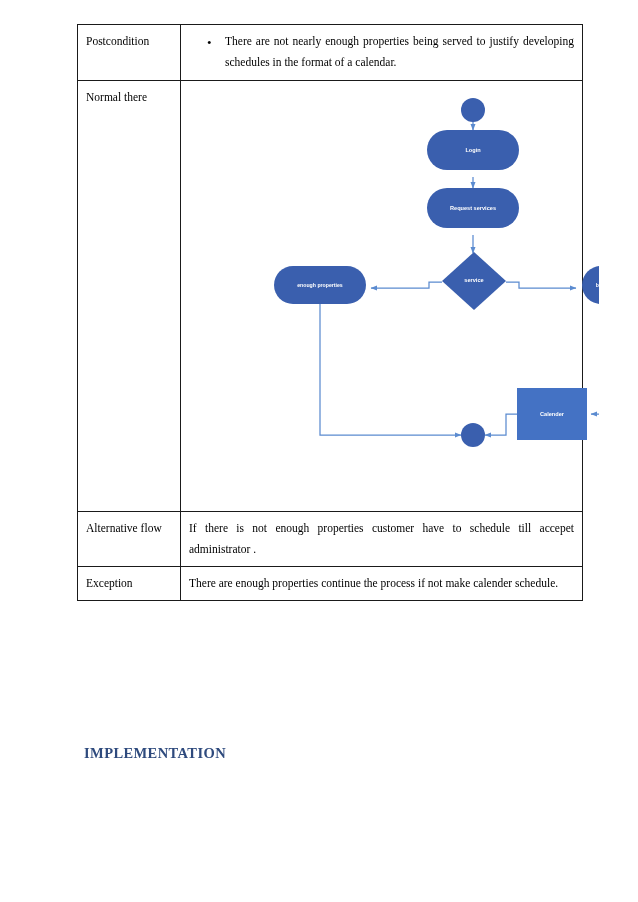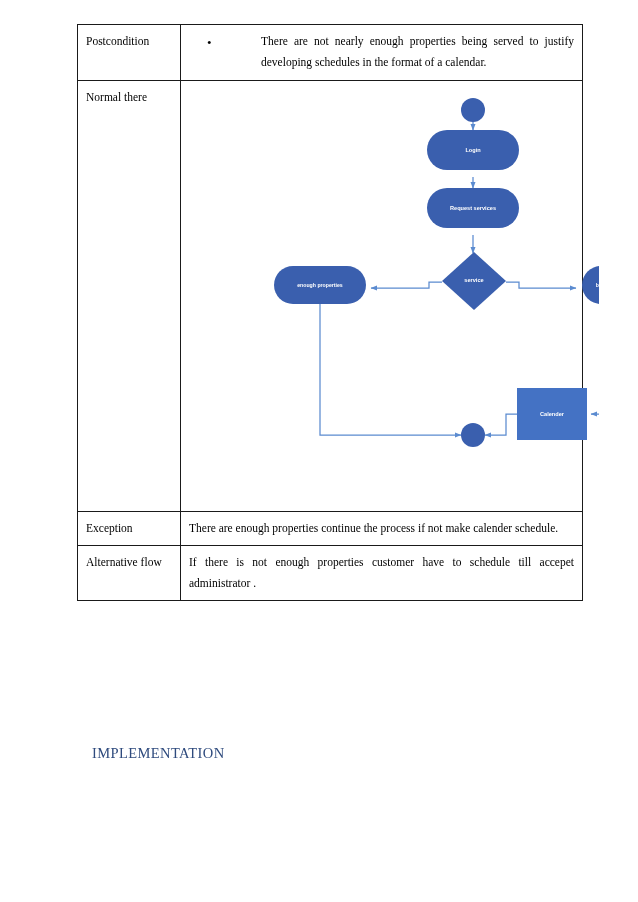--- a/index.html
+++ b/index.html
@@ -56,21 +56,20 @@
     text-align: left;
     padding-left: 18px;
     font-size: 13px;
     line-height: 1.85;
     box-sizing: border-box;
   }
   .bullet-text {
     flex: 1 1 auto;
     text-align: justify;
     text-justify: inter-word;
-    margin-left: 36px;
   }
   .diagram-cell {
     height: 418px;
     padding: 0;
     position: relative;
   }
 
   
   .diagram {
     position: absolute;
@@ -89,26 +88,27 @@
     text-anchor: middle;
     dominant-baseline: middle;
   }
   .nodetext.sm {
     font-size: 5.2px;
   }
 
   
   .impl-heading {
     position: absolute;
-    left: 92px;
+    left: 84px;
     top: 745px;
     font-family: "Liberation Serif", "DejaVu Serif", serif;
     font-size: 14.5px;
     letter-spacing: 0.4px;
     color: #2e4a7d;
+    font-weight: bold;
   }
 </style>
 </head>
 <body>
 
 <div class="page">
 
   <table class="uc-table">
     <tbody>
       <tr>
@@ -194,26 +194,26 @@
               </g>
 
               <circle cx="292" cy="354" r="12" fill="#3a5fae"></circle>
             </svg>
           </div>
 
         </td>
       </tr>
 
       <tr>
+        <td class="uc-label">Alternative flow</td>
+        <td class="uc-body">If there is not enough properties customer have to schedule till accepet administrator  .</td>
+      </tr>
+
+      <tr>
         <td class="uc-label">Exception</td>
         <td class="uc-body">There are enough properties continue the process if not make calender schedule.</td>
       </tr>
-
-      <tr>
-        <td class="uc-label">Alternative flow</td>
-        <td class="uc-body">If there is not enough properties customer have to schedule till accepet administrator  .</td>
-      </tr>
     </tbody>
   </table>
 
   <div class="impl-heading">IMPLEMENTATION</div>
 
 </div>
 
 </body></html>

